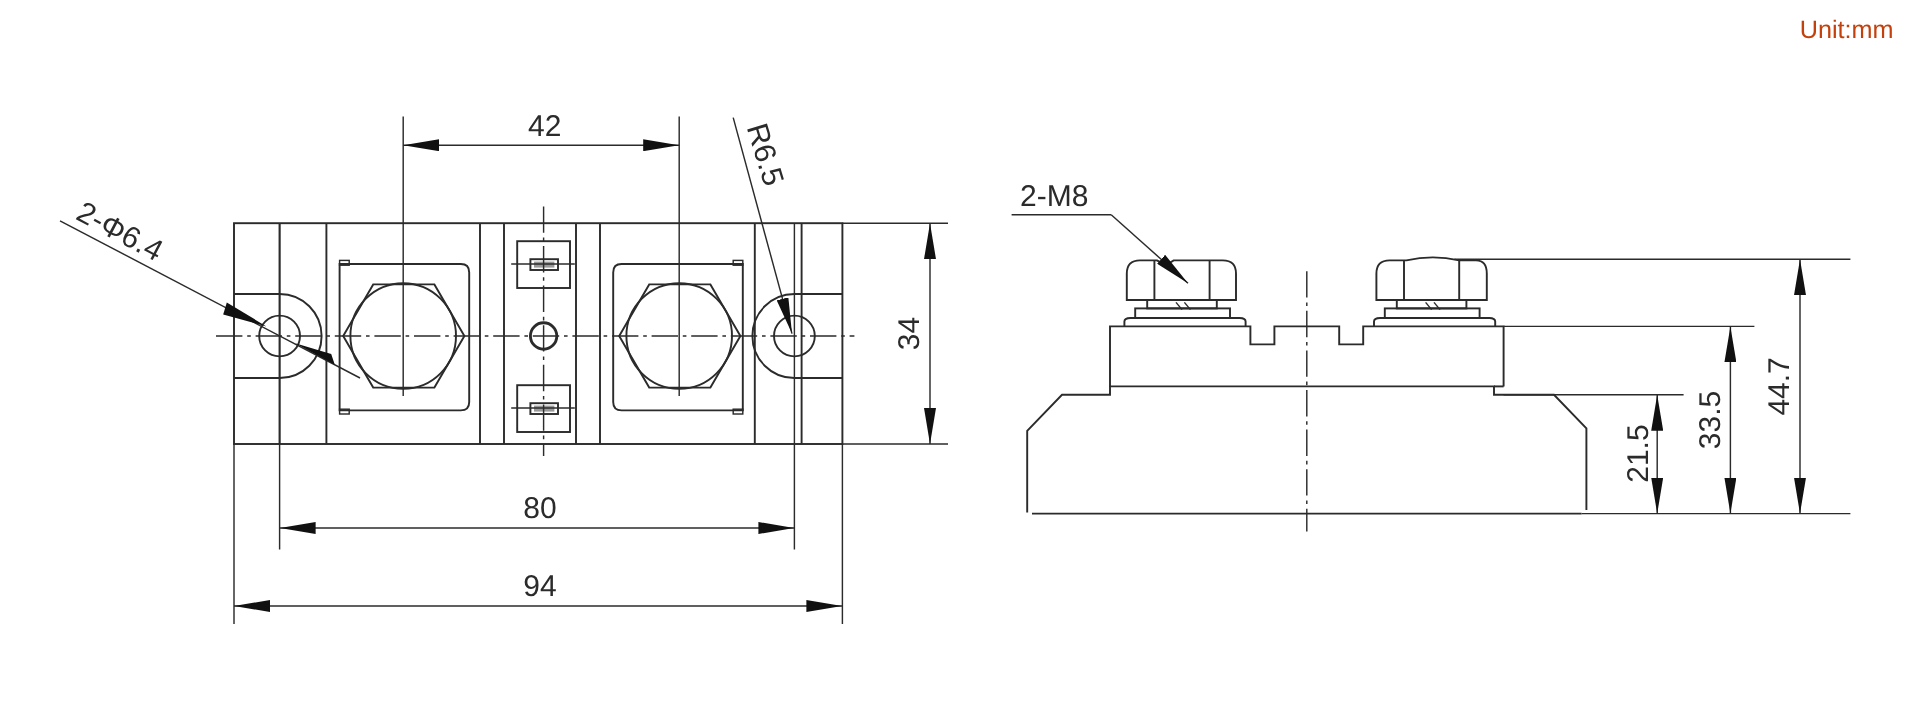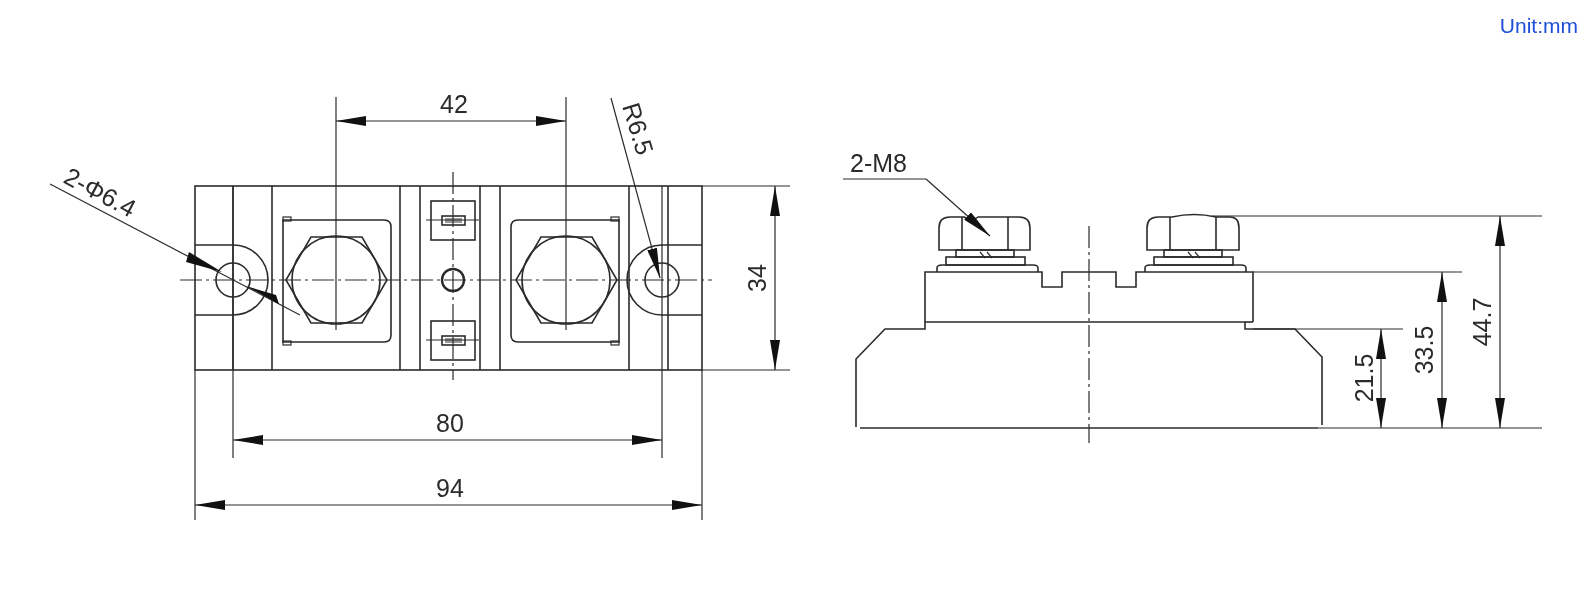--- a/index.html
+++ b/index.html
@@ -3,21 +3,21 @@
   <meta charset="utf-8">
   <style>
     html, body { margin: 0; padding: 0; background: #ffffff; }
     body { width: 1590px; height: 598px; position: relative; overflow: hidden; font-family: "Liberation Sans", sans-serif; }
     #drawing { position: absolute; left: 0; top: 0; }
     .ln { stroke: #2b2b2b; stroke-width: 1.6; fill: none; }
     .thin { stroke: #2b2b2b; stroke-width: 1.2; fill: none; }
     .center { stroke: #2b2b2b; stroke-width: 1.2; fill: none; stroke-dasharray: 22 4 3 4; }
     .arrow { fill: #111; stroke: none; }
     .dimtxt { font-family: "Liberation Sans", sans-serif; font-size: 25px; fill: #2b2b2b; }
-    .unit { position: absolute; right: 12px; top: 14px; font-size: 21px; color: #1d4ed8; font-family: "Liberation Sans", sans-serif; }
+    .unit { position: absolute; right: 12px; top: 14px; font-size: 21px; color: #c2410c; font-family: "Liberation Sans", sans-serif; }
   </style>
 </head>
 <body>
 
 <div class="unit">Unit:mm</div>
 
 <svg id="drawing" width="1590" height="598" viewBox="0 0 1590 598" xmlns="http://www.w3.org/2000/svg">
   <defs>
     <marker id="arr" viewBox="0 0 30 10" refX="30" refY="5" markerWidth="30" markerHeight="10" markerUnits="userSpaceOnUse" orient="auto-start-reverse">
       <path d="M0,0 L30,5 L0,10 Z" fill="#111"></path>

